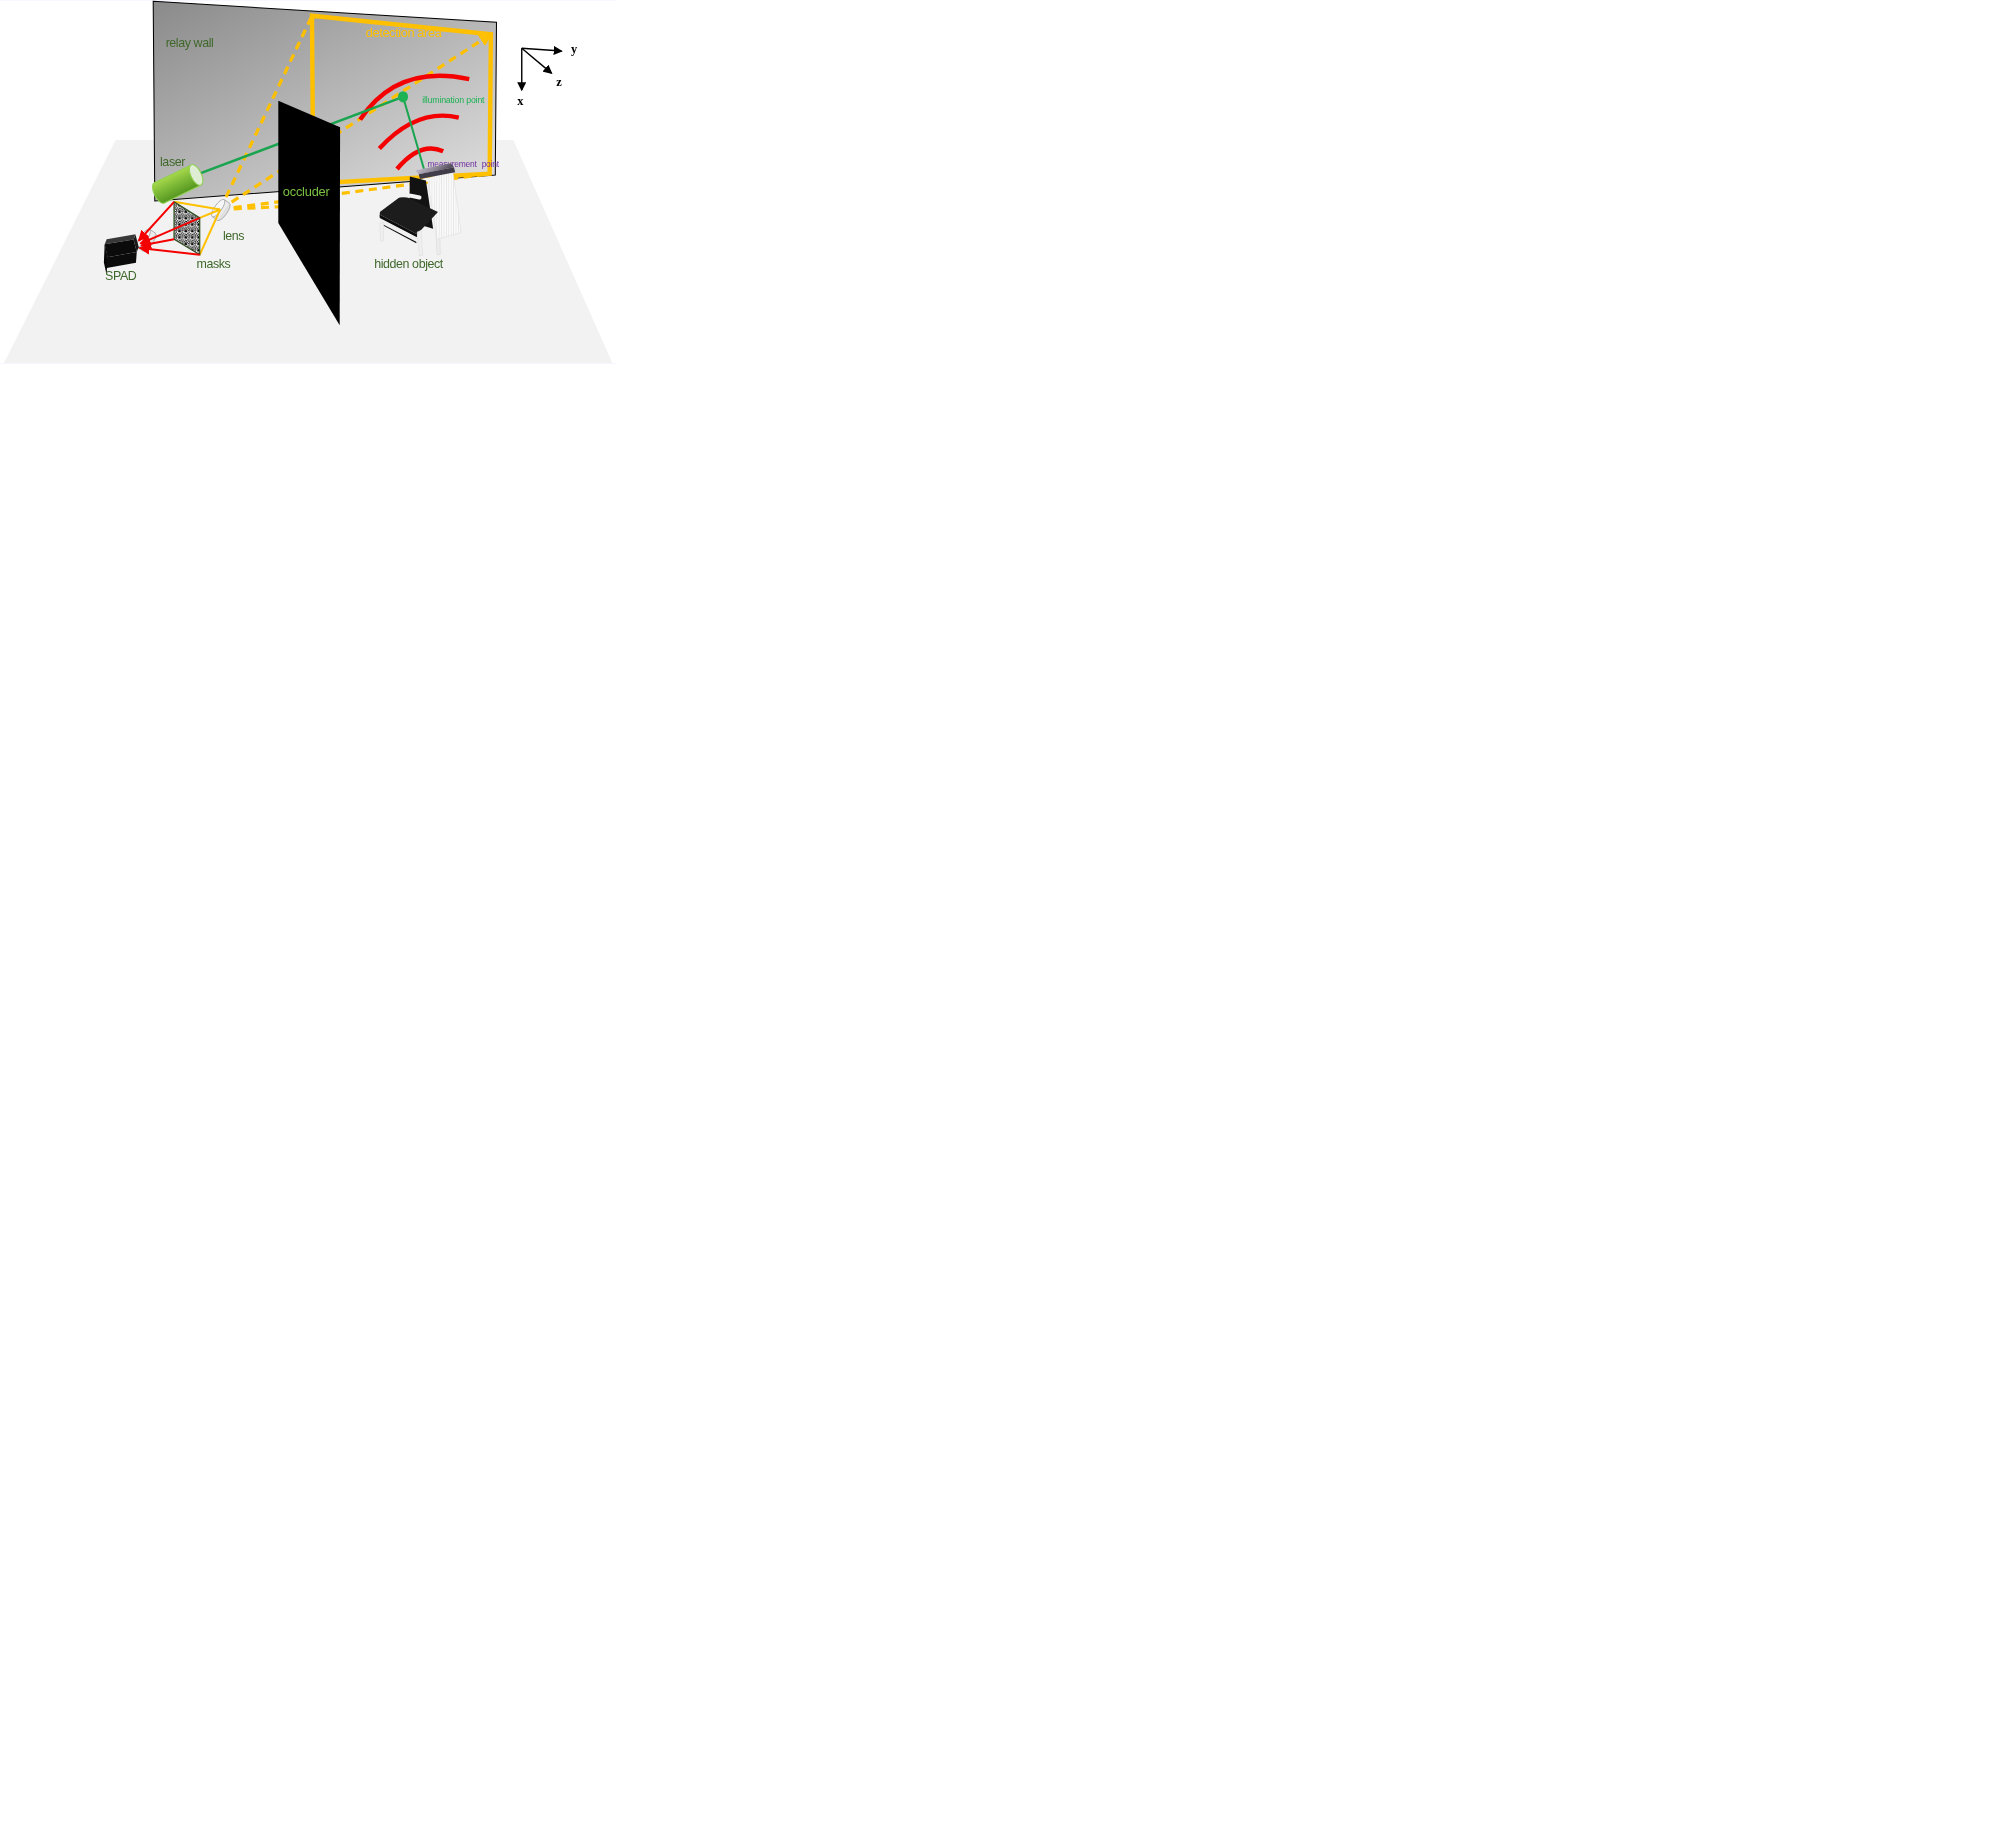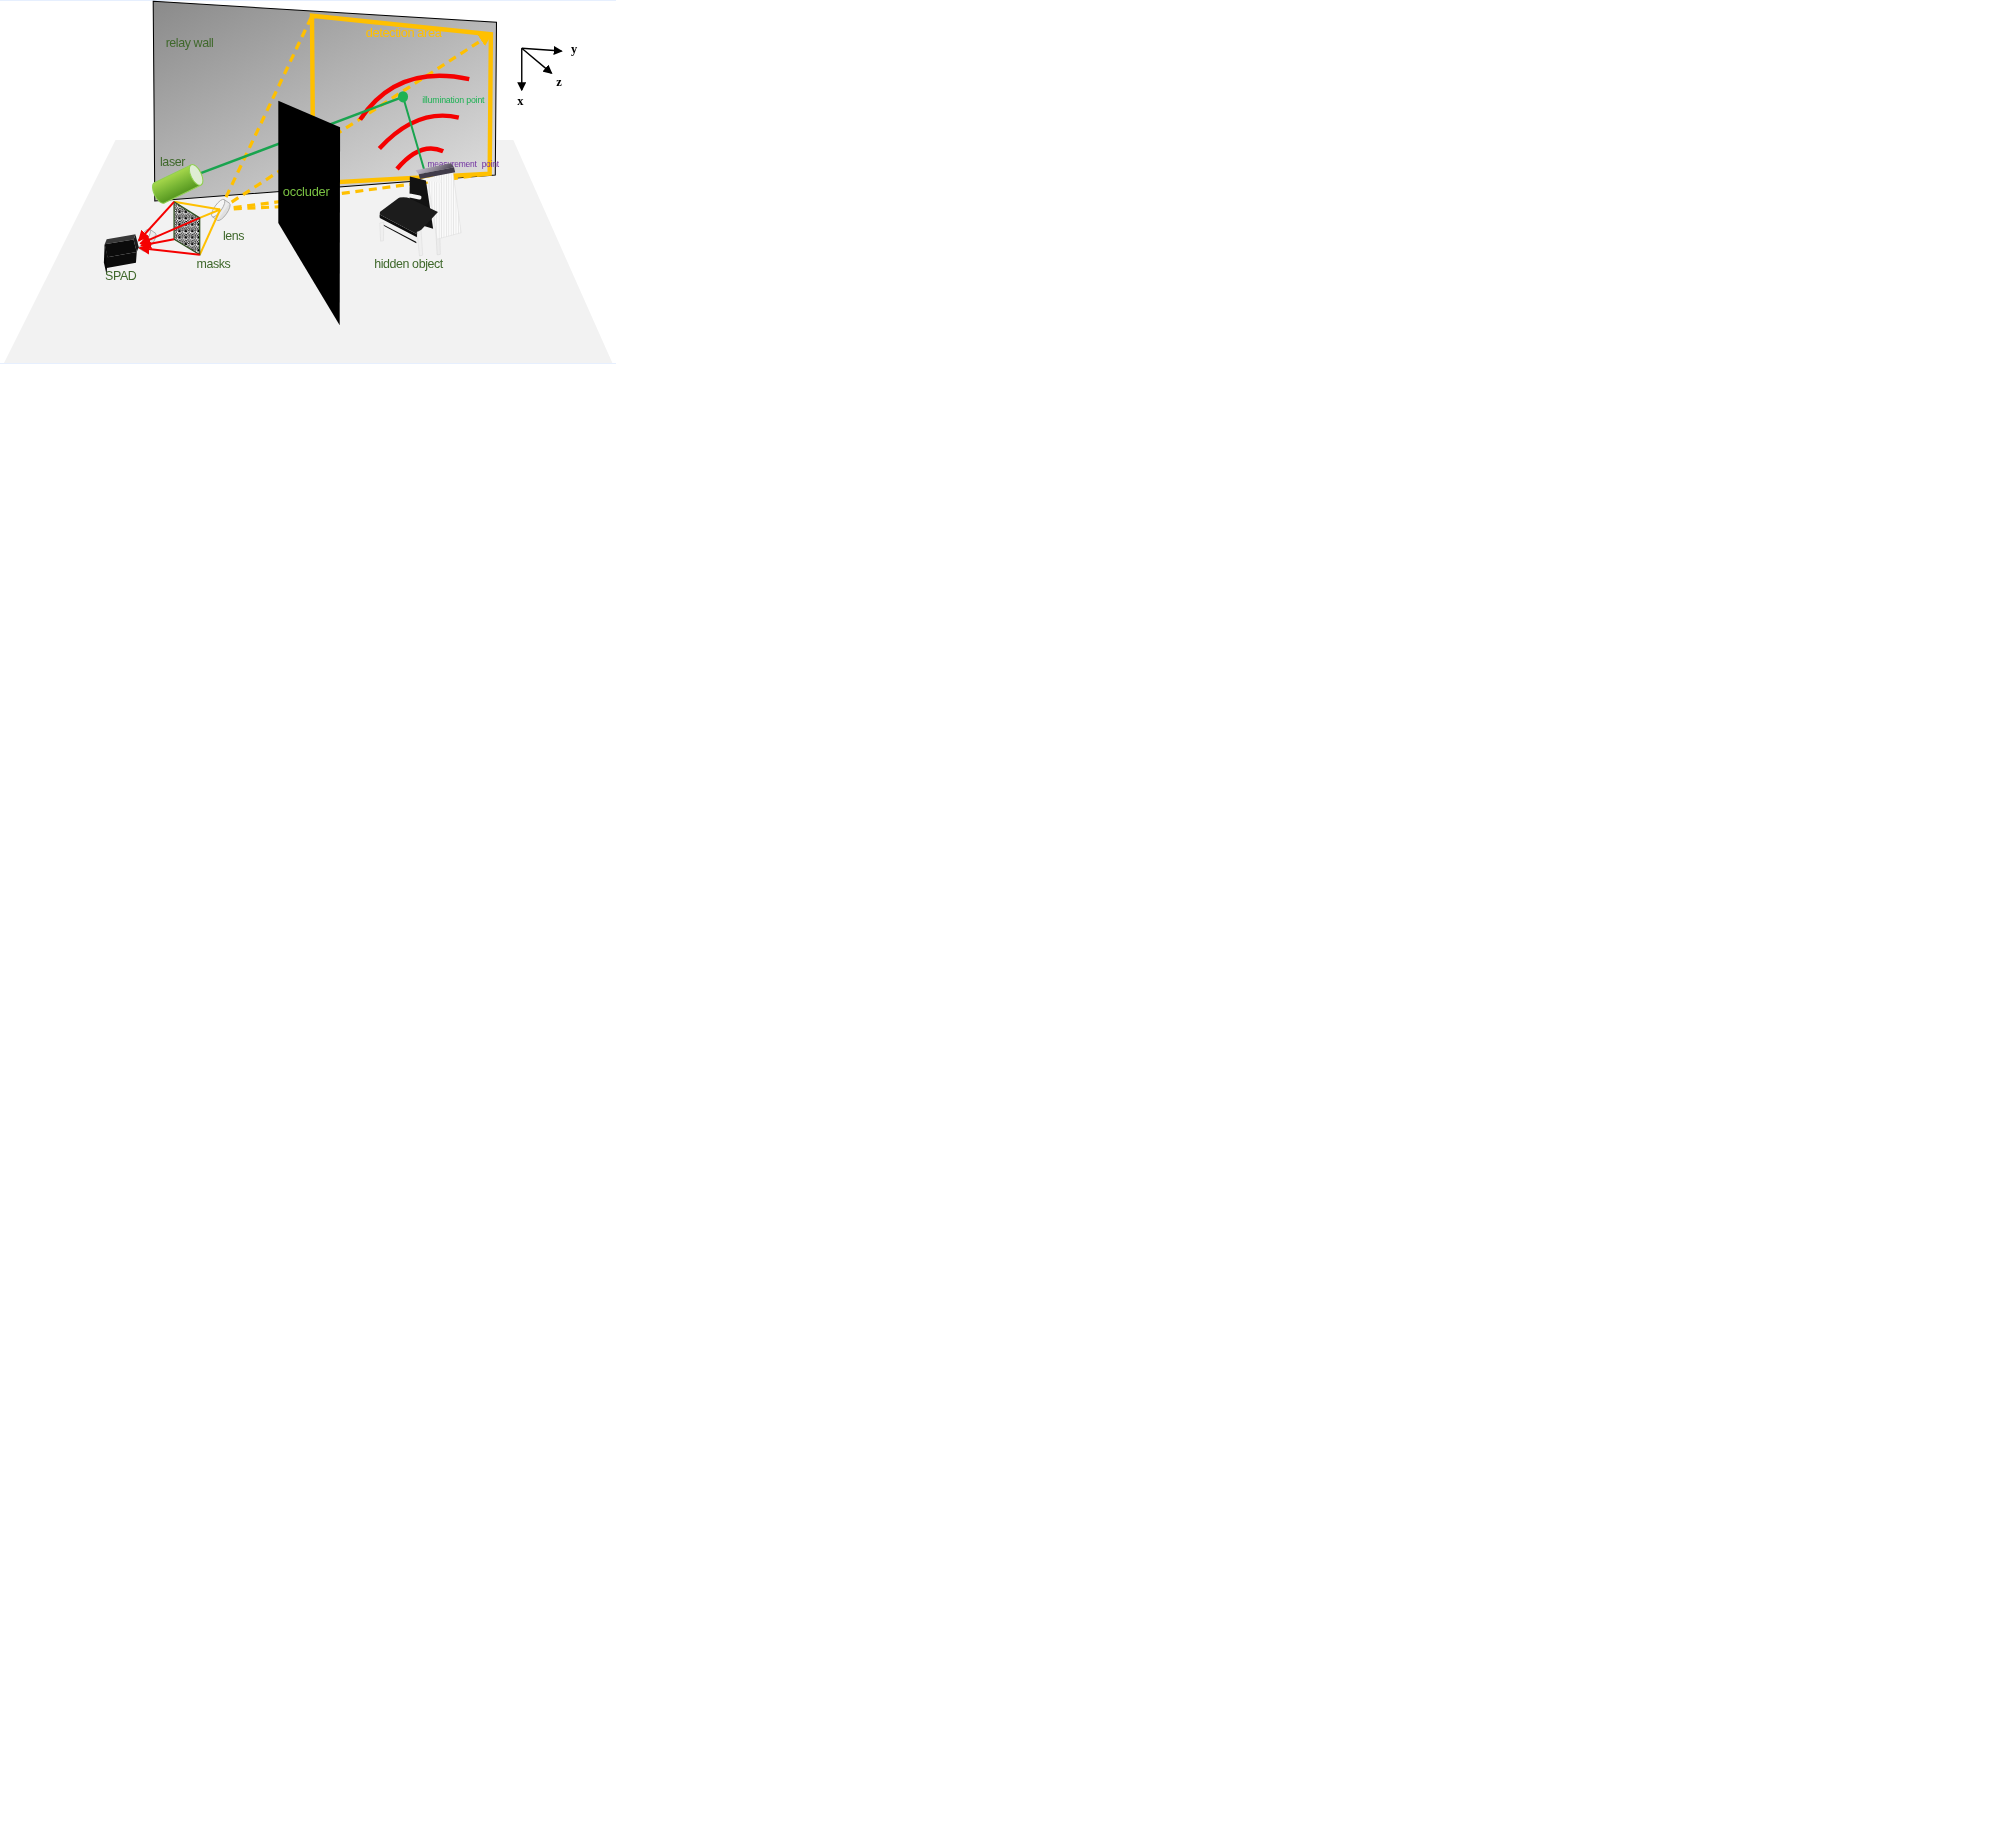--- a/index.html
+++ b/index.html
@@ -1,16 +1,16 @@
 <!DOCTYPE html>
 <html style="--label_green: #3F682B; --occluder_green: #7AC143; --bright_green: #1DB254; --line_green: #19A44F; --purple: #7030A0; --amber: #FFC000; --red: #F50000; --laser_light: #A6D74B; --laser_dark: #55961F; --laser_outline: #90D050; --laser_face: #DFEDD4; --wall_dark: #8A8A8A; --wall_light: #DEDEDE; --floor_gray: #F2F2F2; --mask_border: #2D4E1E;font-size:6.4px"><head>
 <meta charset="utf-8">
 <style>
   html,body{margin:0;padding:0;background:#ffffff;}
-  .stage{position:relative;width:616px;height:364px;background:#3b82f6;overflow:hidden;
+  .stage{position:relative;width:616px;height:364px;background:#c4b5fd;overflow:hidden;
          font-family:"Liberation Sans", sans-serif;}
   svg{position:absolute;left:0;top:0;}
   text{font-family:"Liberation Sans", sans-serif;}
   .lbl-dark   {fill:var(--label_green);   font-size:31px; letter-spacing:-1px;}
   .lbl-amber  {fill:var(--amber);         font-size:32px; letter-spacing:-1px;}
   .lbl-bright {fill:var(--bright_green);  font-size:22px; letter-spacing:-0.5px;}
   .lbl-purple {fill:var(--purple);        font-size:21px; letter-spacing:-0.5px; word-spacing:7px;}
   .lbl-light  {fill:var(--occluder_green);font-size:32px; letter-spacing:-0.5px;}
   .lbl-axis   {fill:#000;font-family:"Liberation Serif",serif;font-weight:bold;font-size:31px;}
   .amberline  {stroke:var(--amber);}

